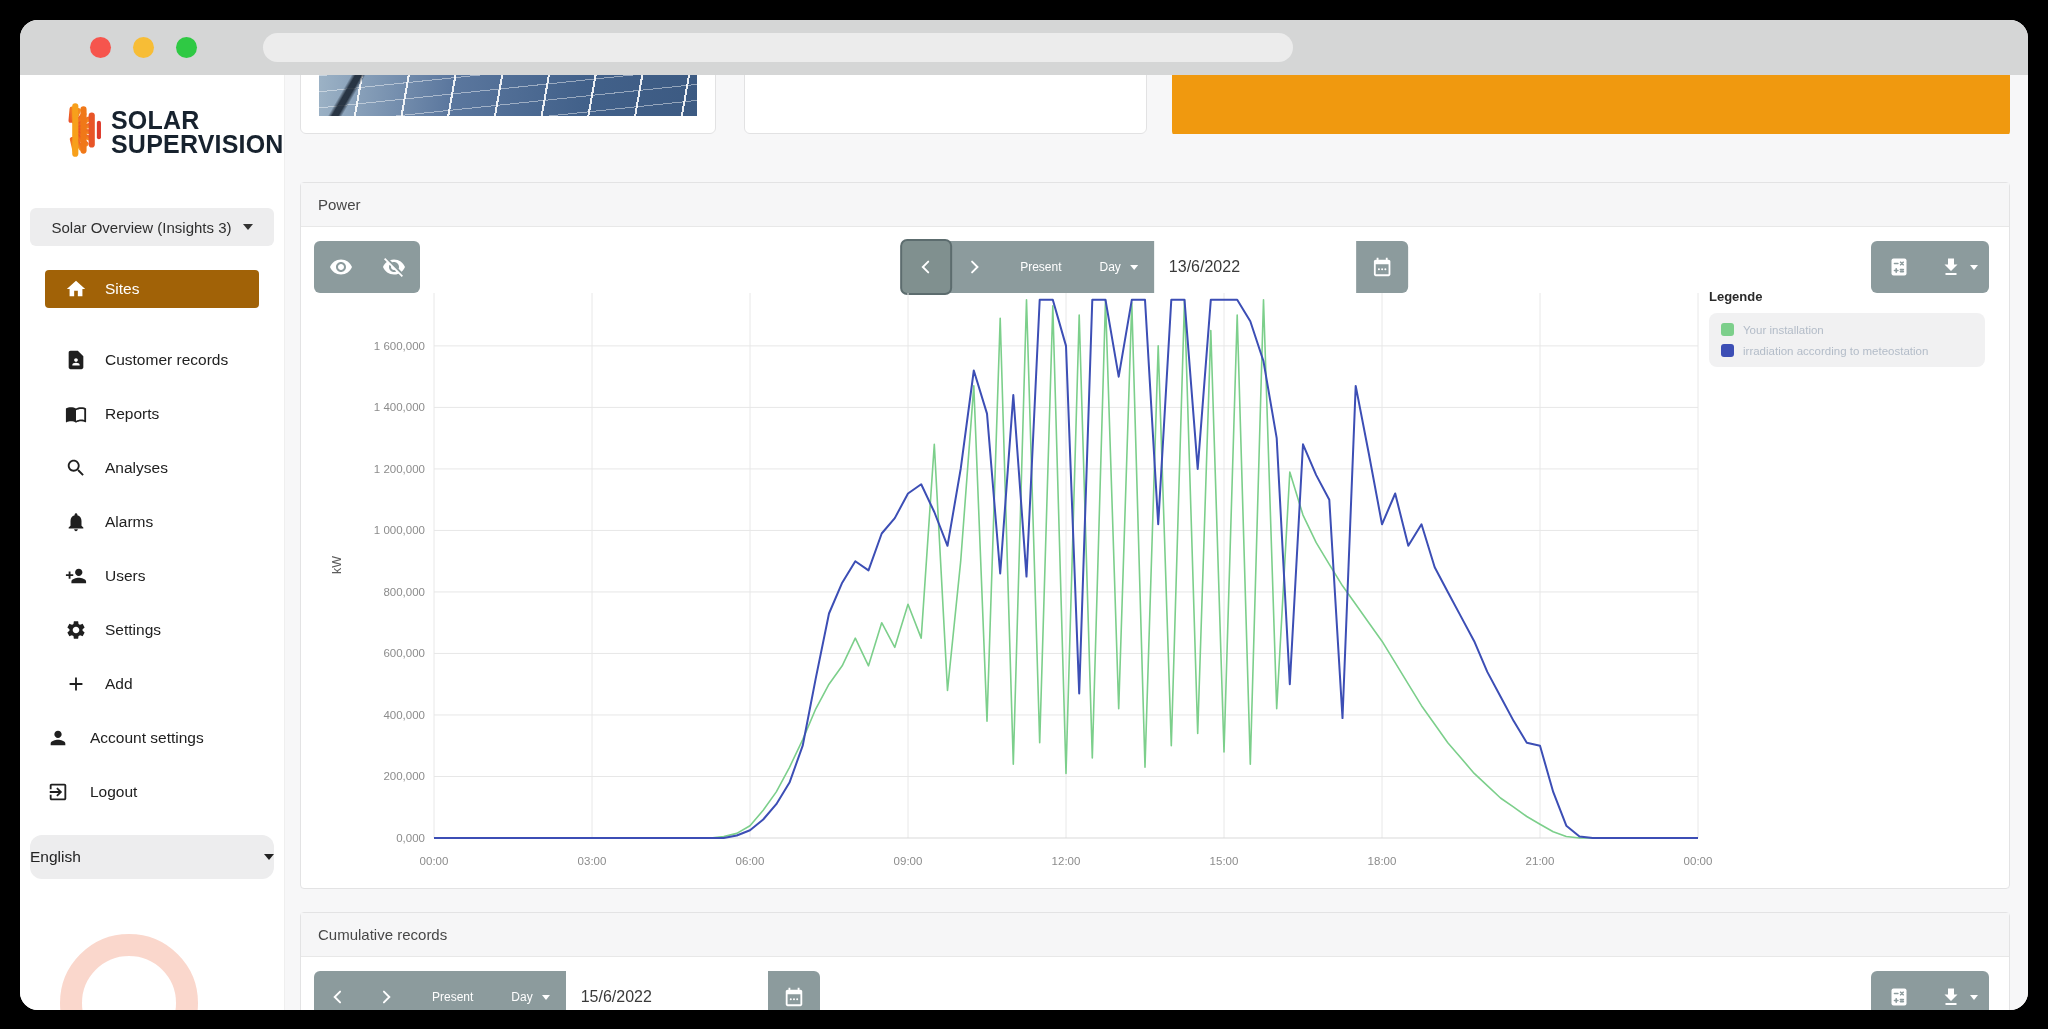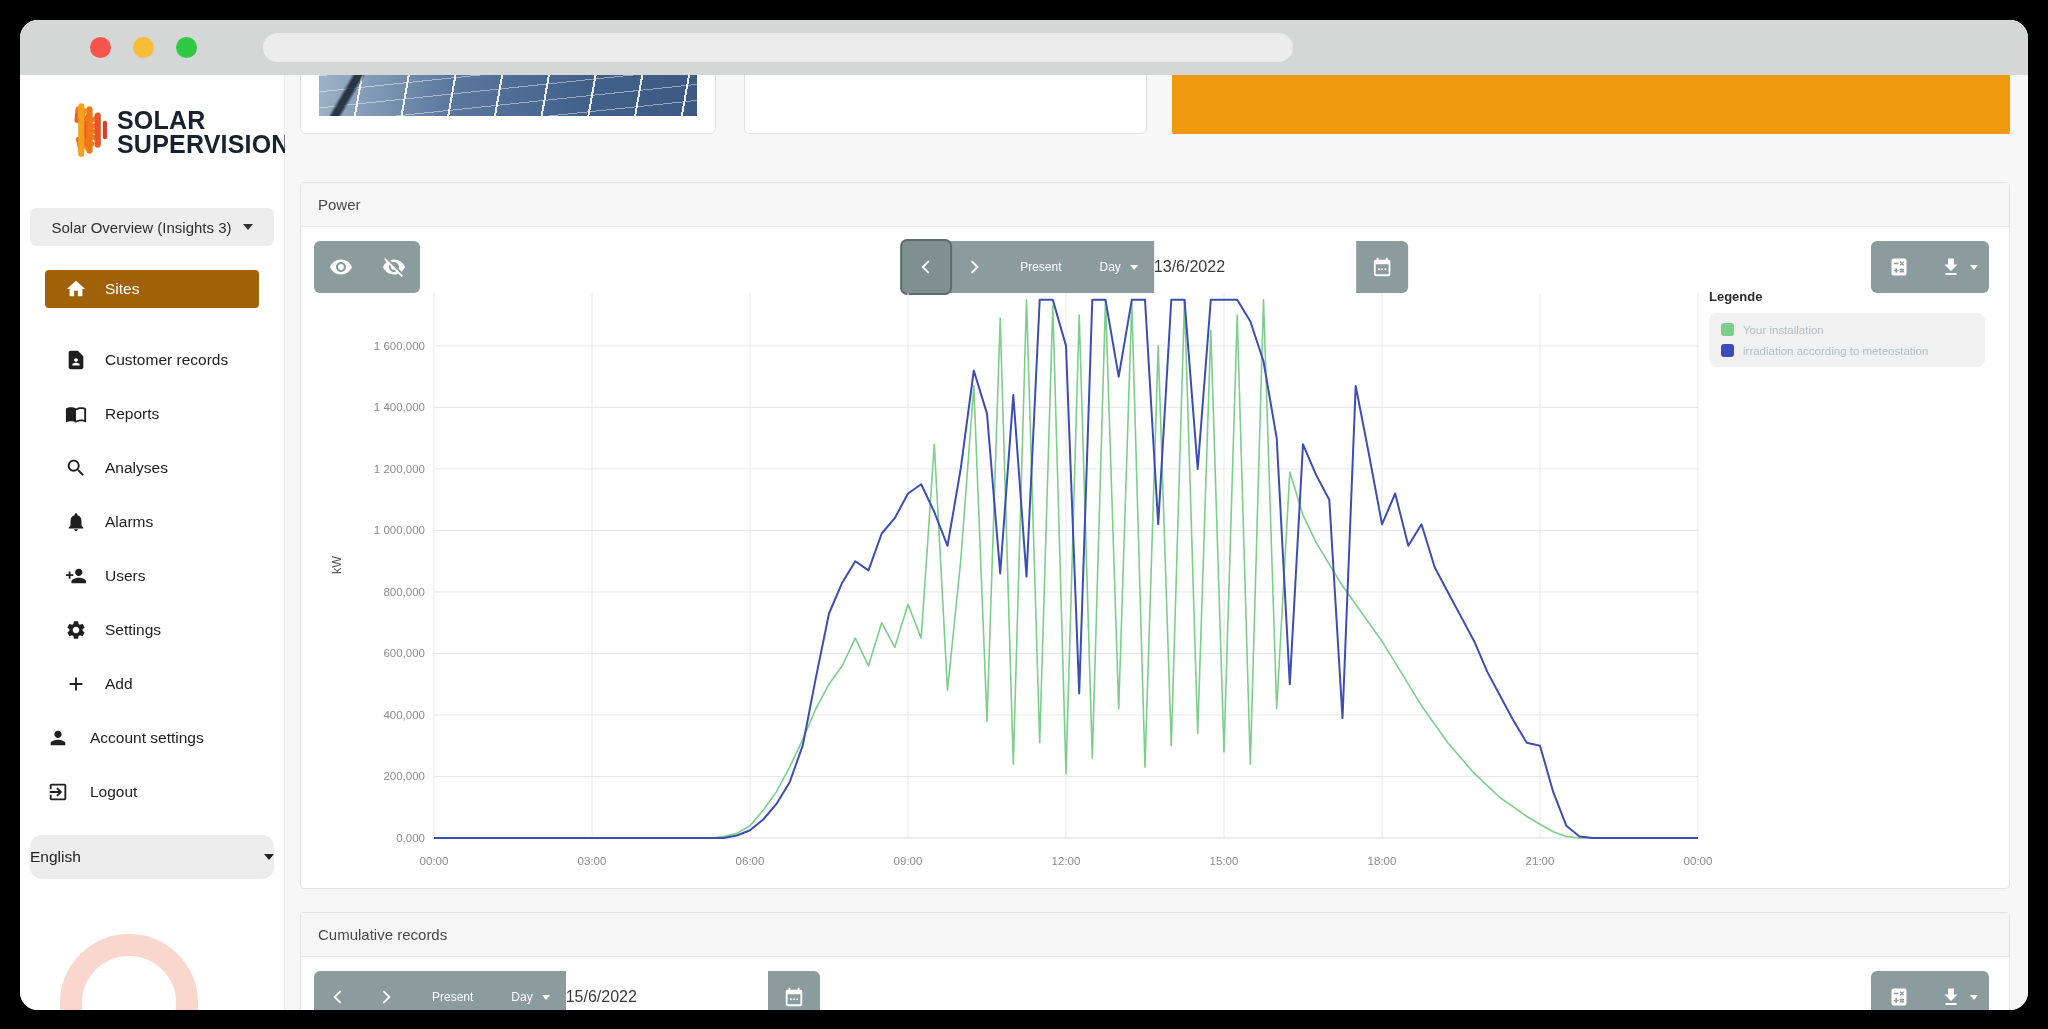--- a/index.html
+++ b/index.html
@@ -8,21 +8,21 @@
   
   .titlebar{height:55px;background:#d5d6d6;display:flex;align-items:center;padding-left:70px}
   .light{width:21px;height:21px;border-radius:50%;margin-right:22px;flex-shrink:0}
   .light.red{background:#f6554d}.light.yellow{background:#f7bd36}.light.green{background:#2fc944}
   .addr{margin-left:44px;width:1030px;height:29px;border-radius:15px;background:#ececec}
   
   .content{display:flex;height:935px}
   .sidebar{width:265px;background:#fff;flex-shrink:0;position:relative;padding-top:14px;border-right:1px solid #efefef}
   .main{flex:1;background:#f7f7f8;padding:0 18px 0 15px;position:relative}
   
-  .brand{display:flex;align-items:center;gap:9px;padding-left:14px;height:86px}
+  .brand{display:flex;align-items:center;gap:9px;padding-left:8px;height:86px}
   .brand-text{font-weight:bold;color:#17222e;font-size:25px;line-height:24px;letter-spacing:.2px}
   .workspace{margin:33px 10px 0;height:38px;background:#ededee;border-radius:6px;display:flex;align-items:center;justify-content:center;gap:11px;font-size:15px;color:#2f2f2f;cursor:pointer}
   .caret{display:inline-block;width:0;height:0;border-left:5px solid transparent;border-right:5px solid transparent;border-top:6px solid currentColor}
   .caret.sm{border-left-width:4px;border-right-width:4px;border-top-width:5px}
   nav{display:block;margin-top:24px}
   .nav-item{height:54px;display:flex;align-items:center;color:#212121;font-size:15.5px;cursor:pointer}
   .nav-item .ic{width:22px;height:22px;margin:0 18px 0 45px;flex-shrink:0;color:#1f1f1f}
   .nav-item .ic svg{width:22px;height:22px;display:block;fill:currentColor}
   .nav-item.active{height:38px;margin:2px 25px 25px;border-radius:4px;background:#a16207;color:#fff}
   .nav-item.active .ic{margin:0 18px 0 20px;color:#fff}
@@ -49,21 +49,21 @@
   .grp{position:absolute;top:14px;display:flex;height:52px;background:#8c9b9d;border-radius:6px;color:#fff;align-items:center}
   .seg{display:flex;align-items:center;justify-content:center;height:100%;cursor:pointer;font-size:12px;white-space:nowrap}
   .seg svg{display:block}
   .eye-grp{left:13px;width:106px}.eye-grp .seg{width:53px}
   .nav-grp.centered{left:50%;transform:translateX(-50%)}
   .nav-grp.left{left:13px}
   .seg.prev,.seg.next{width:48px}
   .seg.prev.focused{position:relative;z-index:1;background:#80908f;border-radius:5px;box-shadow:0 0 0 2px #5c6c6e}
   .seg.present{padding:0 22px}
   .seg.day{padding:8px 16px;gap:9px}
-  .date-box{width:202px;height:52px;background:#fff;color:#3a3a3a;font-size:16px;display:flex;align-items:center;cursor:text}
+  .date-box{width:202px;height:52px;background:#fff;color:#3a3a3a;font-size:16px;display:flex;align-items:center;padding-left:15px;cursor:text}
   .seg.cal{width:52px}
   .dl-grp{right:20px}
   .seg.calc{width:56px}.seg.dl{width:62px;gap:7px}
   
   .chart-wrap{position:absolute;left:0;top:110px;width:1708px;height:590px}
   .chart-wrap svg text{font-family:"Liberation Sans",sans-serif}
   .legend{position:absolute;right:24px;top:106px;width:276px}
   .legend-title{font-size:13px;font-weight:bold;color:#2a2a2a;margin-bottom:9px}
   .legend-box{background:#f1f1f2;border-radius:8px;padding:10px 12px;display:flex;flex-direction:column;gap:8px}
   .lrow{display:flex;align-items:center;gap:9px;font-size:11.5px;color:#b3bcc8;cursor:pointer}

